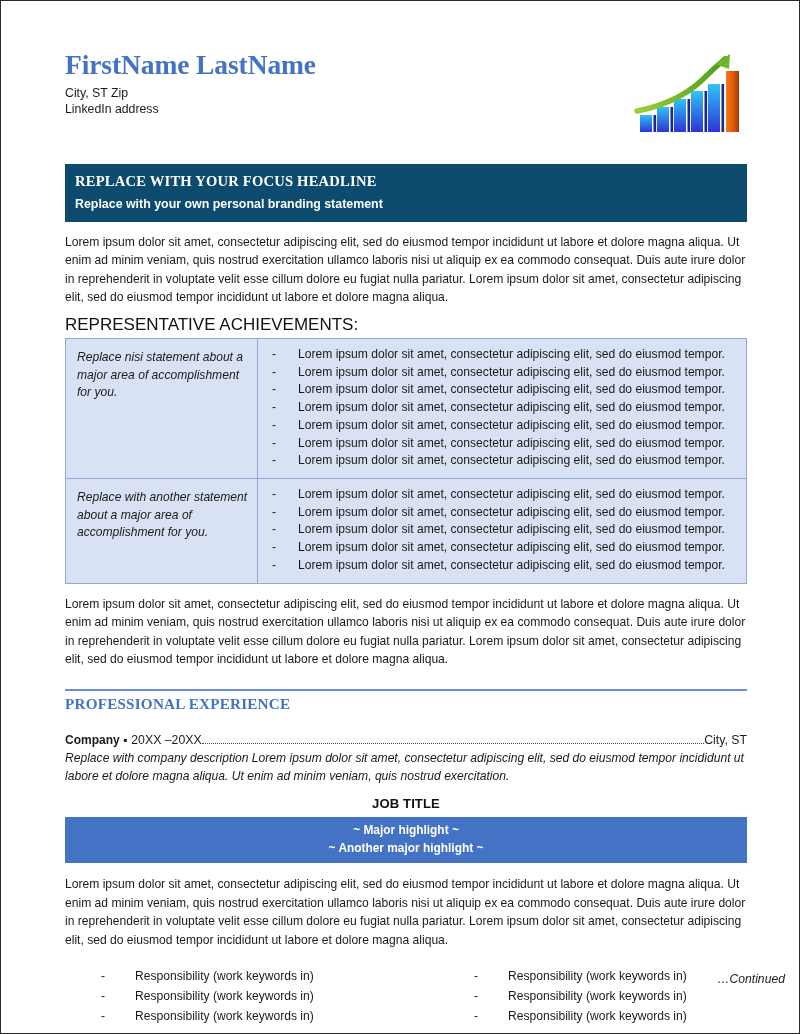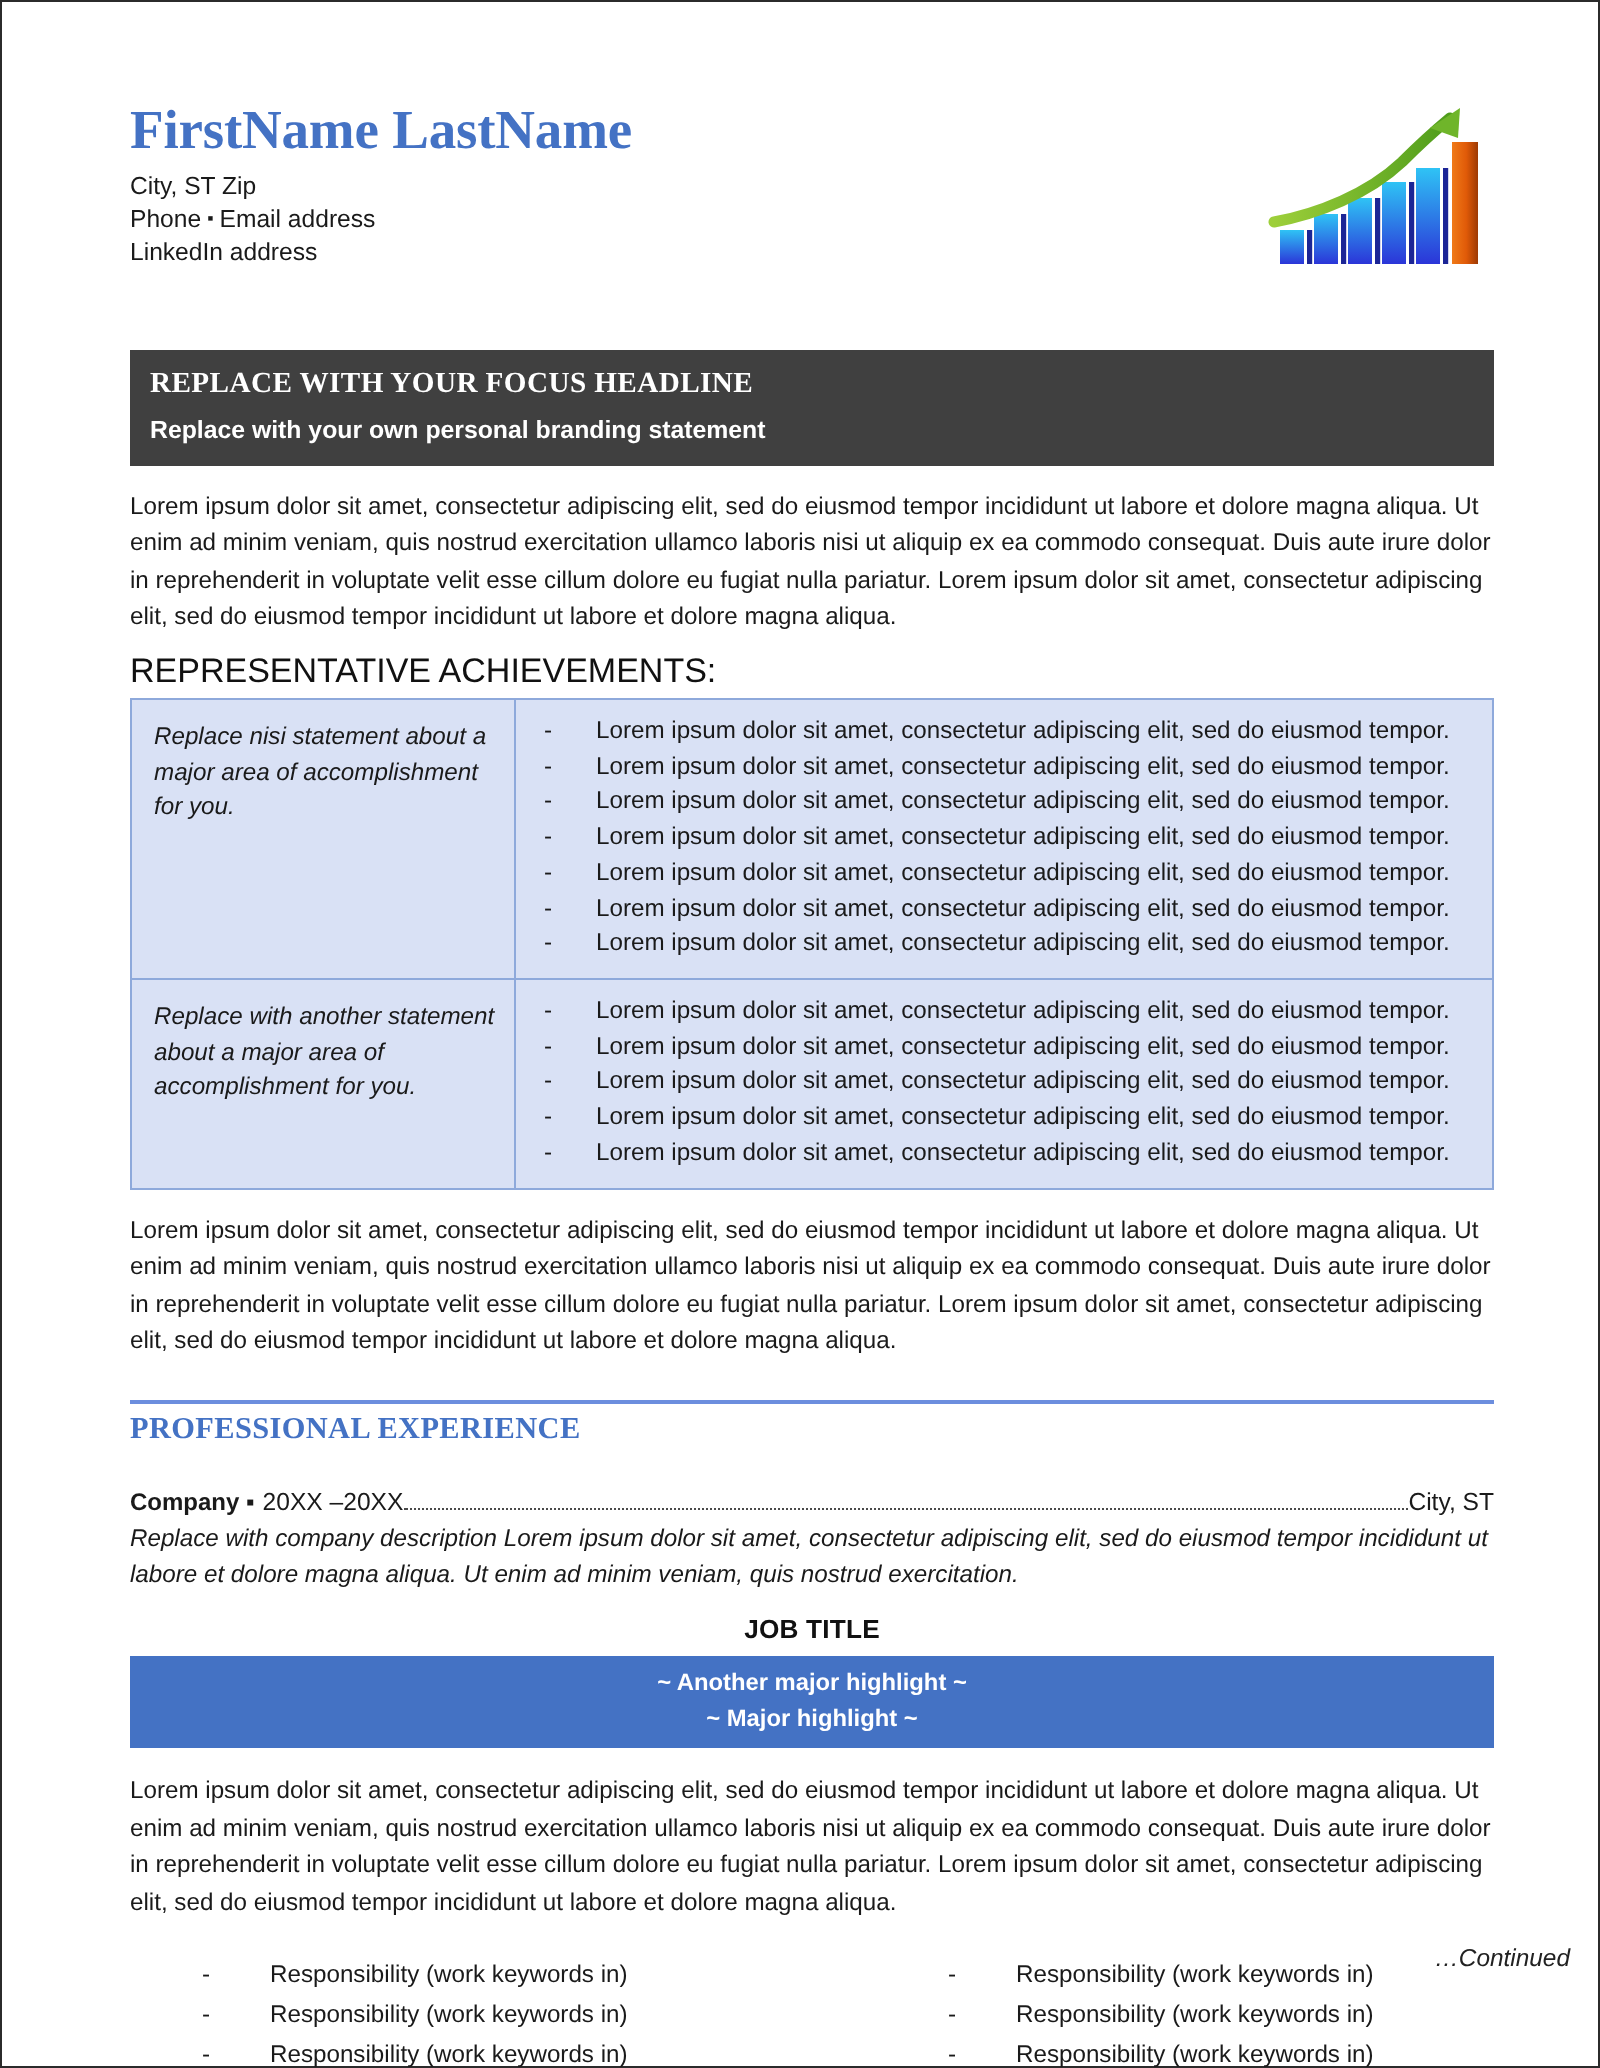--- a/index.html
+++ b/index.html
@@ -64,24 +64,24 @@
   .logo {
     position: absolute;
     right: 0px;
     top: 48px;
     width: 118px;
     height: 92px;
   }
 
   
   .focus-banner {
-    background: #404040;
+    background: #0c4a6e;
     color: #ffffff;
     padding: 9px 10px 10px 10px;
-    margin-top: 19px;
+    margin-top: 8px;
     box-sizing: border-box;
   }
   .focus-headline {
     font-family: "Liberation Serif", serif;
     font-weight: bold;
     font-size: 14.6px;
     letter-spacing: 0.2px;
     line-height: 1.1;
     margin-bottom: 9px;
   }
@@ -253,21 +253,20 @@
 </style>
 </head>
 <body>
 
 <div class="page">
   <div class="inner">
 
     <div class="header">
       <div class="name">FirstName LastName</div>
       <div class="contact-line">City, ST Zip</div>
-      <div class="contact-line"><span>Phone</span><span class="sqbullet">▪</span><span>Email address</span></div>
       <div class="contact-line">LinkedIn address</div>
 
       <div class="logo">
         <svg viewBox="0 0 118 92" width="118" height="92" xmlns="http://www.w3.org/2000/svg">
           <defs>
             <linearGradient id="bg1" x1="0" y1="0" x2="0" y2="1">
               <stop offset="0%" stop-color="#2fc3f5"></stop>
                 <stop offset="100%" stop-color="#2b35d8"></stop>
             </linearGradient>
             <linearGradient id="og1" x1="0" y1="0" x2="1" y2="0">
@@ -381,22 +380,22 @@
     <div class="company-row">
       <span class="company-name">Company ▪</span>
       <span class="company-dates">20XX –20XX</span>
       <span class="leader"></span>
       <span class="company-loc">City, ST</span>
     </div>
     <div class="company-desc">Replace with company description Lorem ipsum dolor sit amet, consectetur adipiscing elit, sed do eiusmod tempor incididunt ut labore et dolore magna aliqua. Ut enim ad minim veniam, quis nostrud exercitation.</div>
 
     <div class="job-title">JOB TITLE</div>
     <div class="highlight-banner">
+      <div>~ Major highlight ~</div>
       <div>~ Another major highlight ~</div>
-      <div>~ Major highlight ~</div>
     </div>
 
     <p class="para" style="margin-top:12px;">Lorem ipsum dolor sit amet, consectetur adipiscing elit, sed do eiusmod tempor incididunt ut labore et dolore magna aliqua. Ut enim ad minim veniam, quis nostrud exercitation ullamco laboris nisi ut aliquip ex ea commodo consequat. Duis aute irure dolor in reprehenderit in voluptate velit esse cillum dolore eu fugiat nulla pariatur. Lorem ipsum dolor sit amet, consectetur adipiscing elit, sed do eiusmod tempor incididunt ut labore et dolore magna aliqua.</p>
 
     <div class="resp-wrap">
       <div class="resp-col left">
         <div class="resp-item">
             <span class="resp-dash">-</span>
             <span>Responsibility (work keywords in)</span>
           </div>

